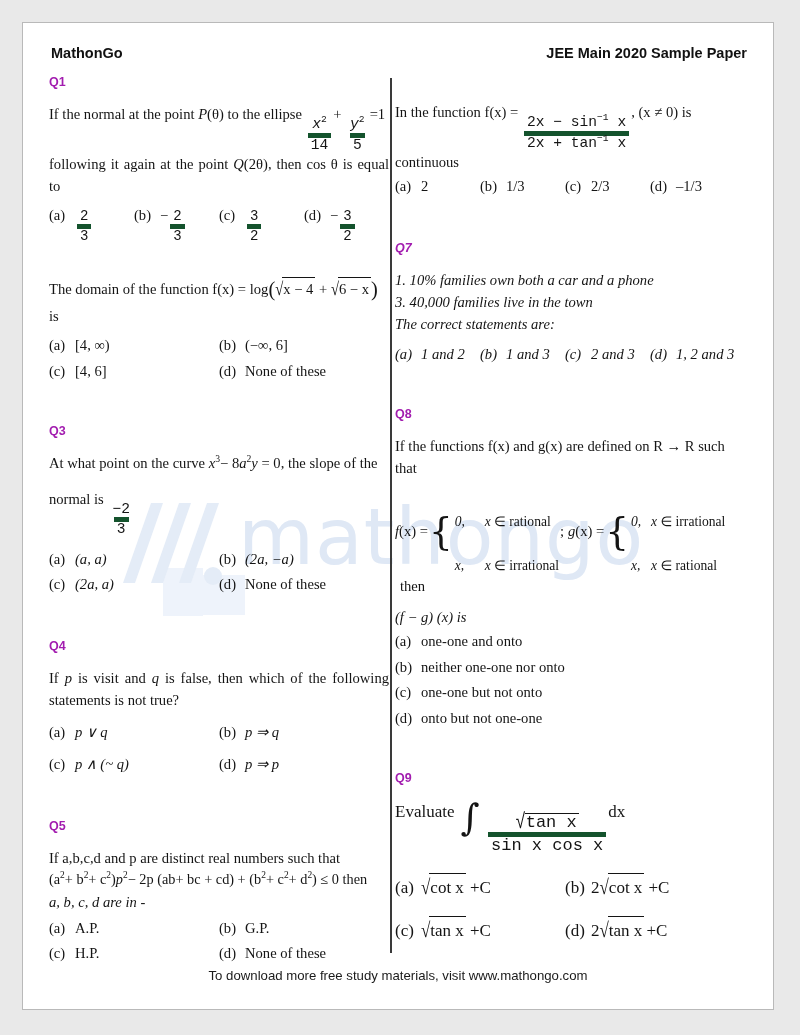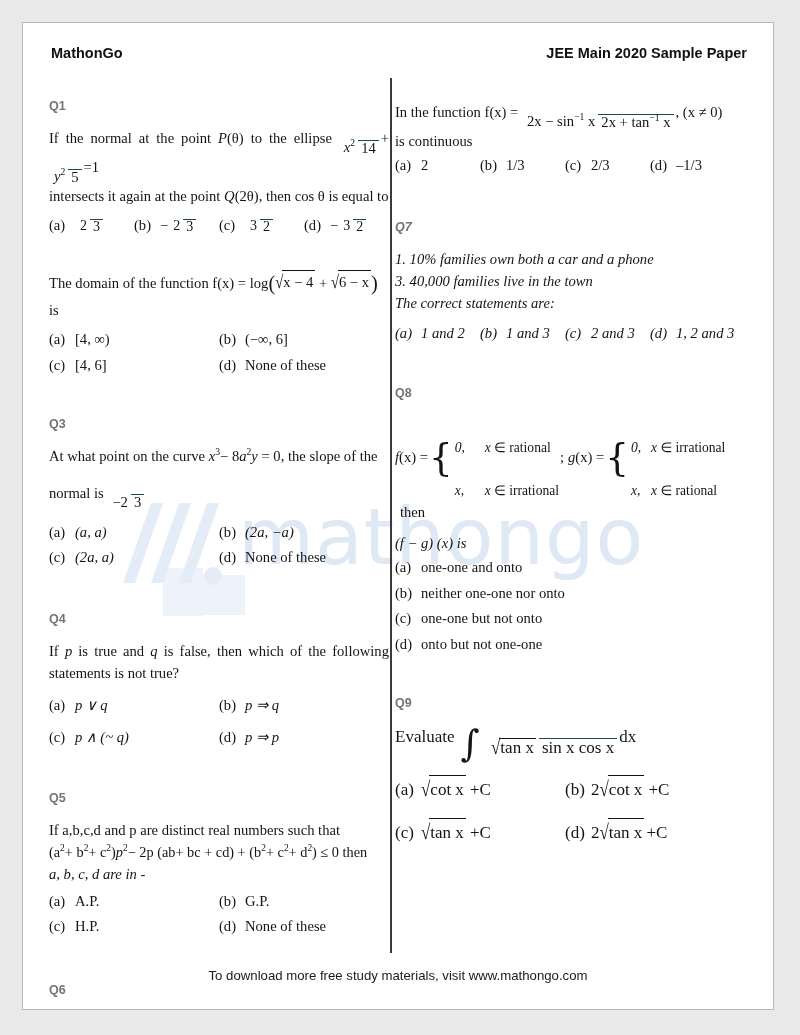--- a/index.html
+++ b/index.html
@@ -87,23 +87,22 @@
     width: 340px;
     z-index: 1;
   }
   .col-left  { left: 26px; }
   .col-right { left: 372px; }
 
   .qlabel {
     font-family: "Liberation Sans", sans-serif;
     font-weight: bold;
     font-size: 12.5px;
-    color: #737373;
+    color: #a21caf;
     margin-bottom: 14px;
-    margin-top: 24px;
   }
   .qblock { margin-bottom: 26px; }
   .stem {
     font-size: 14.6px;
     color: #141414;
     line-height: 1.52;
     text-align: justify;
   }
   .stem-nj { text-align: left; }
   .opts {
@@ -123,29 +122,30 @@
   .opt .tag { width: 26px; flex: none; }
   .opt-half { width: 50%; box-sizing: border-box; }
   .opt-q1 { width: 25%; box-sizing: border-box; }
   .opt-line { display: flex; align-items: baseline; margin-bottom: 2px; }
   .opt-line .tag { width: 26px; flex: none; }
 
   
   i, .it { font-style: italic; }
   .frac {
     display: inline-flex;
-    flex-direction: row;
+    flex-direction: column;
     align-items: center;
     vertical-align: -0.52em;
     margin: 0 2px;
     line-height: 1.06;
     font-size: 0.96em;
+    font-family: Liberation Mono, monospace;
   }
   .frac > .num { padding: 0 3px; text-align: center; }
-  .frac > .den { padding: 0 3px; border-top: 1px solid #14532d; }
+  .frac > .den { padding: 0 3px; border-top: 5px solid #14532d; }
   .frac-big { vertical-align: -0.62em; font-size: 1em; }
   sup { font-size: 0.66em; vertical-align: super; line-height: 0; }
   .rad {
     display: inline-block;
     border-top: 1px solid #141414;
     padding: 0 2px 0 1px;
     margin-left: -1px;
   }
   .radsign { display: inline-block; transform: scaleY(1.25); }
   .intsign {
@@ -223,21 +223,21 @@
         <i>P</i><span>(θ)</span>
         <span>to the ellipse</span>
         <span class="frac frac-big">
           <span class="num"><i>x</i><sup>2</sup></span>
           <span class="den">14</span>
         </span>+
         <span class="frac frac-big">
           <span class="num"><i>y</i><sup>2</sup></span>
           <span class="den">5</span>
         </span><span>=1</span><br>
-        <span>intersects it again at the point</span>
+        <span>following it again at the point</span>
         <i>Q</i><span>(2θ)</span><span>, then cos θ is equal to</span>
       </div>
       <div class="opts">
         <div class="opt-row" style="margin-top:6px;">
           <div class="opt opt-q1">
             <span class="tag">(a)</span>
             <span class="frac">
               <span class="num">2</span>
               <span class="den">3</span>
             </span>
@@ -334,21 +334,21 @@
           </div>
         </div>
       </div>
     </div>
 
     <div class="qblock" style="margin-top:42px;">
       <div class="qlabel">Q4</div>
       <div class="stem">
         <span>If</span>
         <i>p</i>
-        <span>is true and</span>
+        <span>is visit and</span>
         <i>q</i>
         <span>is false, then which of the following</span>
         <span>statements is not true?</span>
       </div>
       <div class="opts" style="margin-top:10px;">
         <div class="opt-row" style="margin-bottom:8px;">
           <div class="opt opt-half">
             <span class="tag">(a)</span>
             <i>p ∨ q</i>
           </div>
@@ -463,20 +463,21 @@
           <div class="opt opt-q1">
             <span class="tag">(d)</span>
             <span>1, 2 and 3</span>
           </div>
         </div>
       </div>
     </div>
 
     <div class="qblock" style="margin-top:40px;">
       <div class="qlabel">Q8</div>
+      <div class="stem stem-nj">If the functions f(x) and g(x) are defined on R → R such that</div>
       <div class="stem stem-nj blk">
         <span class="eqline">
           <i>f</i>
             <span>(x) =</span>
           <span class="cases">
             <span class="brace">{</span>
             <span class="cases-rows">
               <div><span class="cw1"><i>0,</i></span><span style="margin-left:12px;"><i>x</i> ∈ rational</span></div>
               <div><span class="cw1"><i>x,</i></span><span style="margin-left:12px;"><i>x</i> ∈ irrational</span></div>
             </span>

